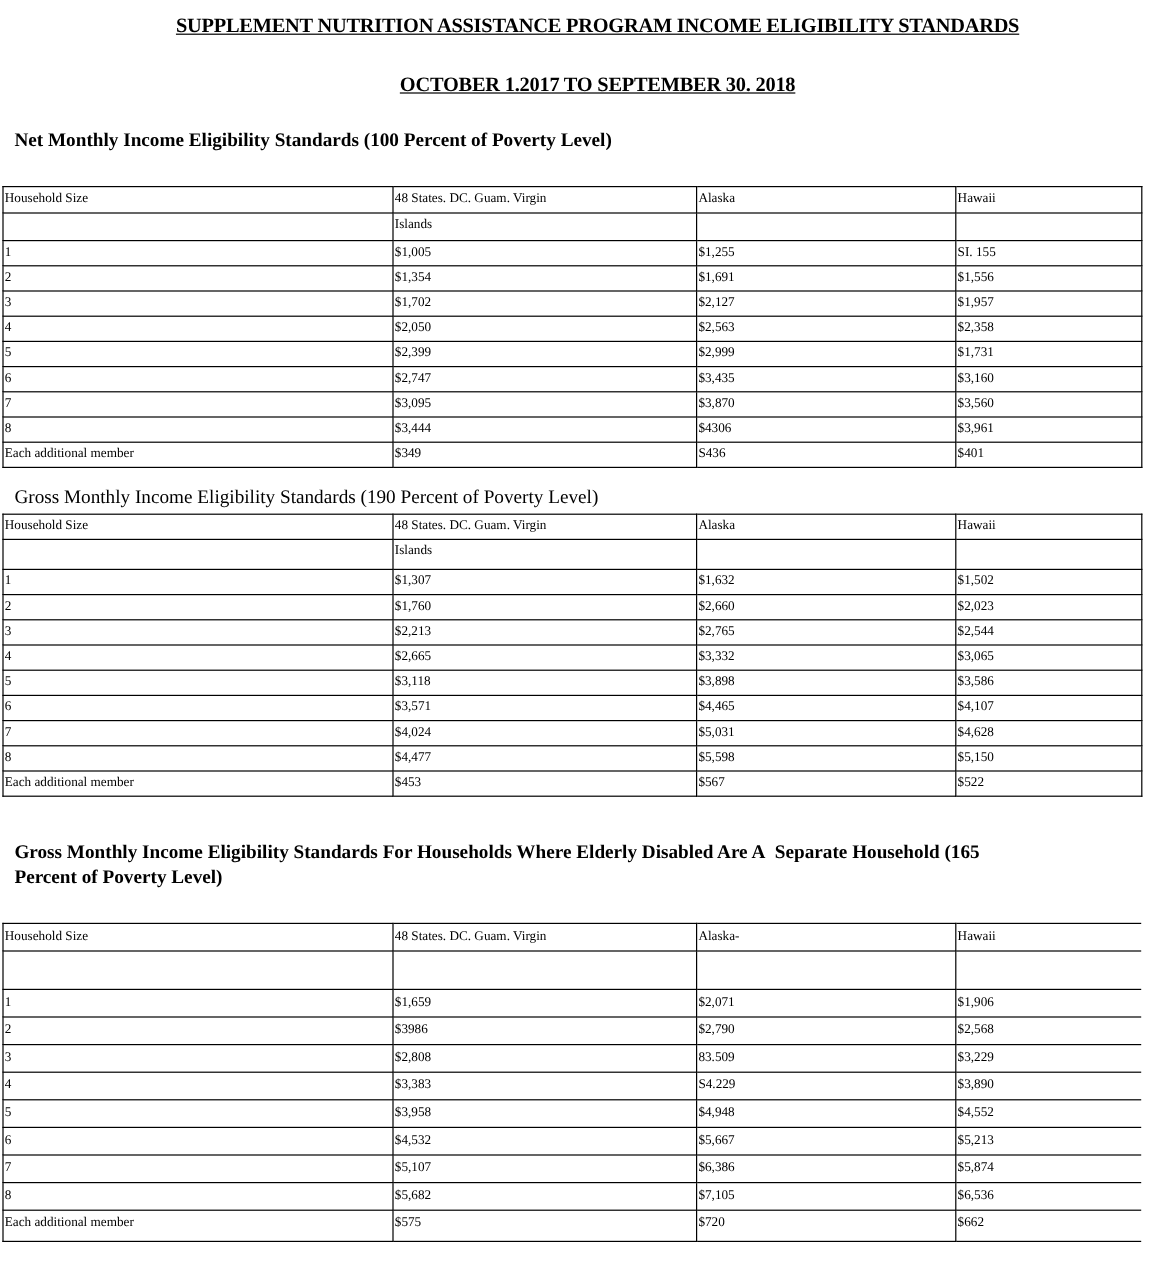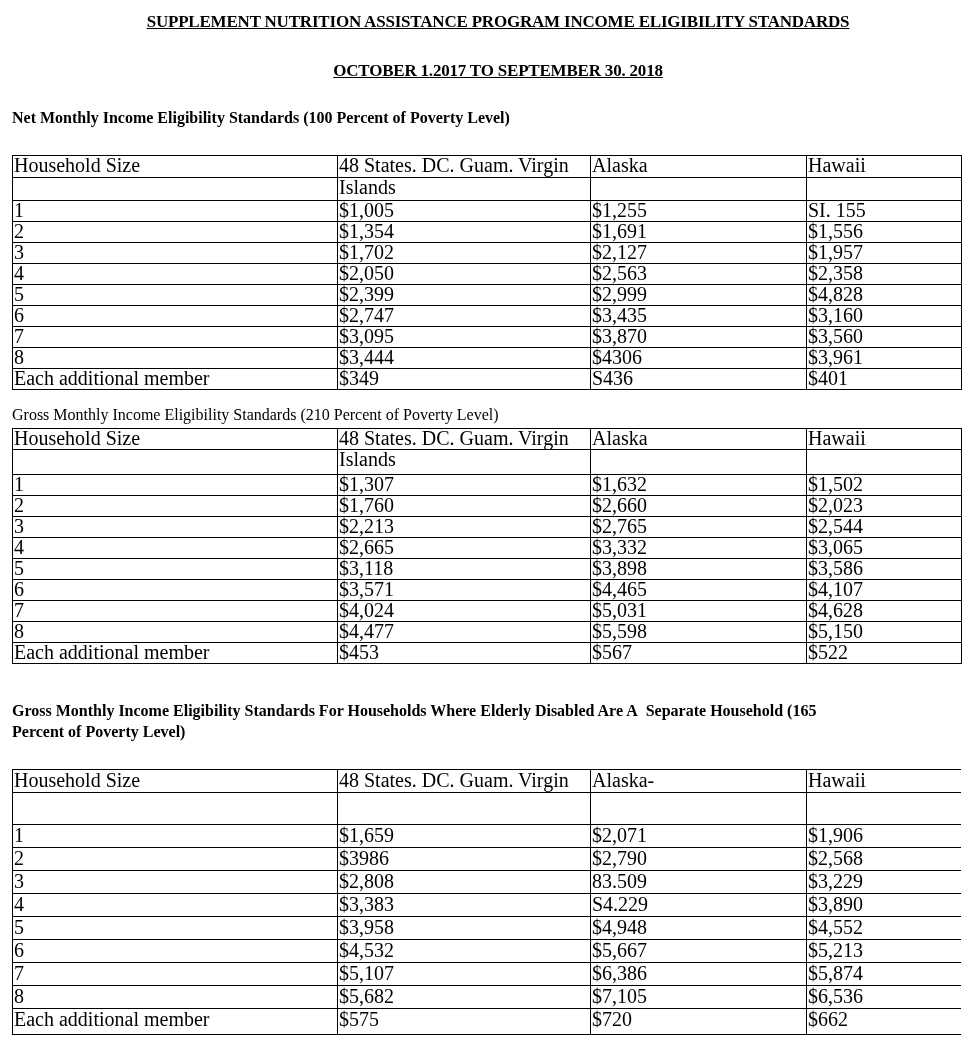--- a/index.html
+++ b/index.html
@@ -2,21 +2,21 @@
 <html><head>
 <meta charset="utf-8">
 <style>
   html, body { margin:0; padding:0; background:#ffffff; }
   body { width:972px; height:1053px; position:relative; overflow:hidden;
          font-family:"Liberation Serif", serif; color:#000; }
   .title { position:absolute; left:0; width:972px; text-align:center;
            font-weight:bold; font-size:17px; text-decoration:underline; letter-spacing:-0.2px;margin-left:12px; }
   .sec-title { position:absolute; left:12px; font-size:16px; }
   .sec-title.bold { font-weight:bold; }
-  table { position:absolute; left:12px; border-collapse:collapse; font-size:20px; table-layout:fixed; }
+  table { position:absolute; left:2px; border-collapse:collapse; font-size:11px; table-layout:fixed; }
   td { border:1.5px solid #000; padding:0 1px; height:20px; line-height:19px; vertical-align:top; white-space:nowrap; overflow:hidden; }
   td.c0 { width:322px; }
   td.c1 { width:250px; }
   td.c2 { width:213px; }
   td.c3 { width:152px; }
   #t1 { top:155px; }
   #t1 tr.hdr td { height:21px; }
   #t1 tr.hdr2 td { height:22px; }
   #t2 { top:428px; }
   #t2 tr.hdr2 td { height:24px; }
@@ -71,21 +71,21 @@
       <tr>
         <td class="c0">4</td>
         <td class="c1">$2,050</td>
         <td class="c2">$2,563</td>
         <td class="c3">$2,358</td>
       </tr>
       <tr>
         <td class="c0">5</td>
         <td class="c1">$2,399</td>
         <td class="c2">$2,999</td>
-        <td class="c3">$4,828</td>
+        <td class="c3">$1,731</td>
       </tr>
       <tr>
         <td class="c0">6</td>
         <td class="c1">$2,747</td>
         <td class="c2">$3,435</td>
         <td class="c3">$3,160</td>
       </tr>
       <tr>
         <td class="c0">7</td>
         <td class="c1">$3,095</td>
@@ -100,21 +100,21 @@
       </tr>
       <tr class="last">
         <td class="c0">Each additional member</td>
         <td class="c1">$349</td>
         <td class="c2">S436</td>
         <td class="c3">$401</td>
       </tr>
     </tbody>
 </table>
 
-<div class="sec-title" style="top:406px;">Gross Monthly Income Eligibility Standards (210 Percent of Poverty Level)</div>
+<div class="sec-title" style="top:406px;">Gross Monthly Income Eligibility Standards (190 Percent of Poverty Level)</div>
 
 <table id="t2">
   <tbody>
       <tr class="hdr">
     <td class="c0">Household Size</td>
     <td class="c1">48 States. DC. Guam. Virgin</td>
     <td class="c2">Alaska</td>
     <td class="c3">Hawaii</td>
   </tr>
   <tr class="hdr2">

